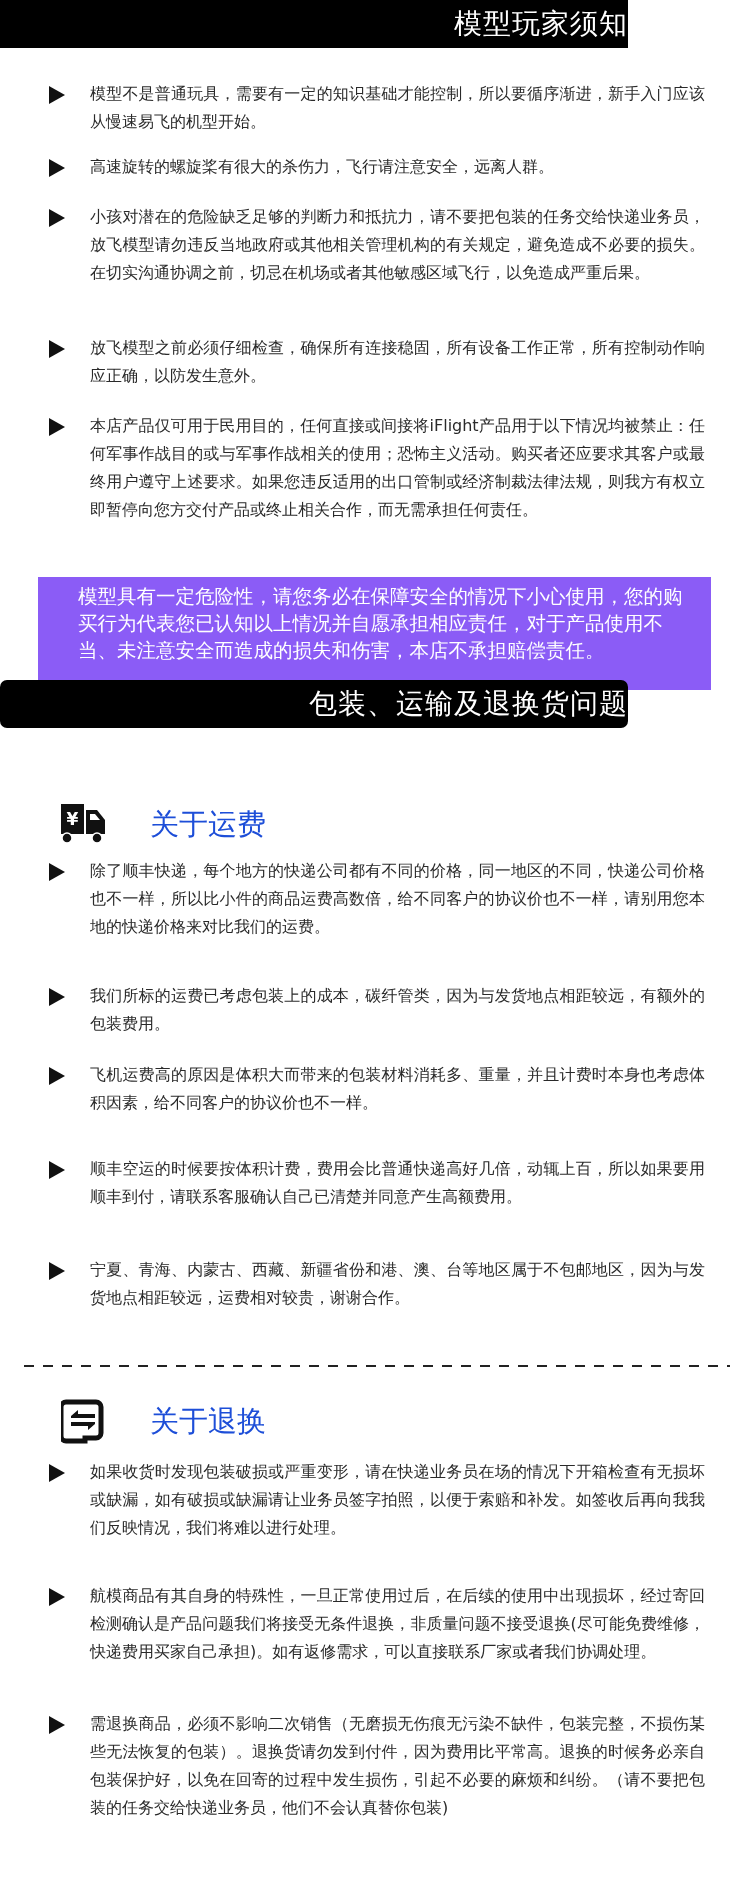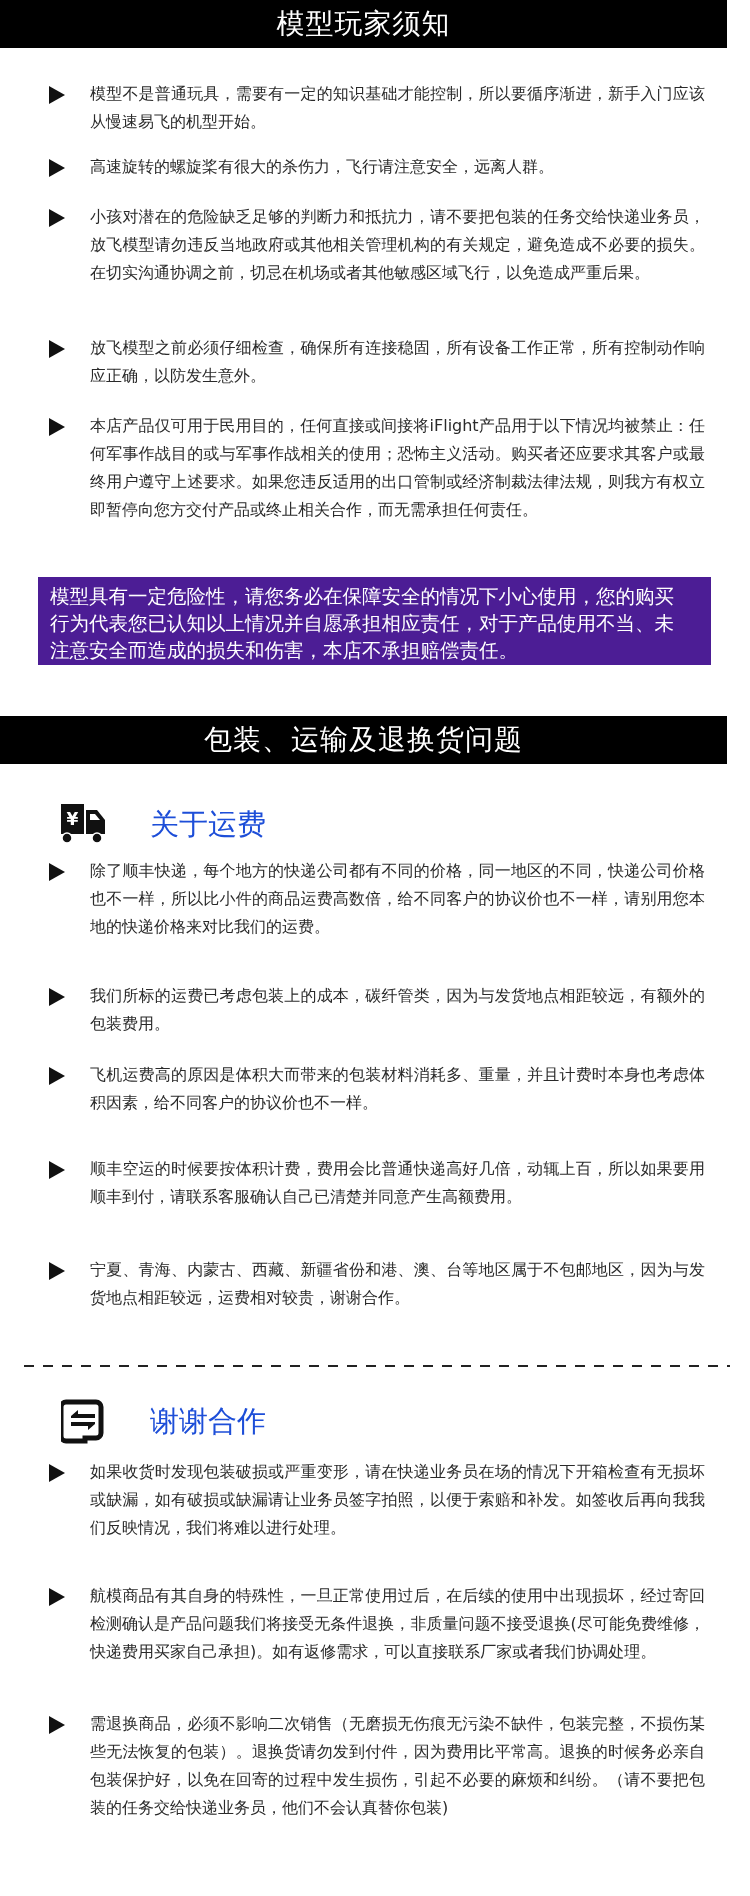--- a/index.html
+++ b/index.html
@@ -1,22 +1,22 @@
 <!DOCTYPE html>
 <html><head>
 <meta charset="utf-8">
 <style>
   * { margin: 0; padding: 0; box-sizing: border-box; }
   html, body { width: 750px; background: #ffffff; }
   body { position: relative; height: 1896px; font-family: "DejaVu Sans", "Liberation Sans", sans-serif; color: #222; overflow: hidden; }
-  .banner { position: absolute; left: 0; width: 727px; height: 48px; background: #000; color: #fff; text-align: center; font-size: 28px; line-height: 48px; letter-spacing: 1px; }
+  .banner { position: absolute; left: 0; width: 628px; height: 48px; background: #000; color: #fff; text-align: right; font-size: 28px; line-height: 48px; letter-spacing: 1px; }
   .bullet { position: absolute; left: 0; width: 750px; }
   .tri { position: absolute; left: 49px; top: 6px; width: 0; height: 0; border-top: 9px solid transparent; border-bottom: 9px solid transparent; border-left: 16px solid #111; }
   .btext { position: absolute; left: 90px; width: 615px; font-size: 16px; line-height: 28px; color: #2a2a2a; text-align: justify; }
-  .warn { position: absolute; left: 38px; top: 577px; width: 673px; height: 88px; background: #4c1d95; color: #fff; padding: 6px 28px 0 12px; font-size: 19.5px; line-height: 27px; }
+  .warn { position: absolute; left: 38px; top: 577px; width: 673px; height: 113px; background: #8b5cf6; color: #fff; padding: 6px 28px 0 40px; font-size: 19.5px; line-height: 27px; }
   .subhead { position: absolute; left: 0; width: 750px; height: 44px; }
   .subhead .icon { position: absolute; left: 61px; top: 0; width: 46px; height: 44px; }
   .subhead .label { position: absolute; left: 150px; top: 0; font-size: 29px; line-height: 44px; color: #1d4ed8; }
   .dash { position: absolute; left: 24px; top: 1365px; width: 706px; height: 2px; background: repeating-linear-gradient(to right, #222 0 10px, transparent 10px 19px); }
 </style>
 </head>
 <body>
 
 <div class="banner" style="top:0;">模型玩家须知</div>
 
@@ -36,21 +36,21 @@
   <span class="tri"></span>
   <p class="btext">放飞模型之前必须仔细检查，确保所有连接稳固，所有设备工作正常，所有控制动作响应正确，以防发生意外。</p>
 </div>
 <div class="bullet" style="top:412px;">
   <span class="tri"></span>
   <p class="btext">本店产品仅可用于民用目的，任何直接或间接将iFlight产品用于以下情况均被禁止：任何军事作战目的或与军事作战相关的使用；恐怖主义活动。购买者还应要求其客户或最终用户遵守上述要求。如果您违反适用的出口管制或经济制裁法律法规，则我方有权立即暂停向您方交付产品或终止相关合作，而无需承担任何责任。</p>
 </div>
 
 <div class="warn">模型具有一定危险性，请您务必在保障安全的情况下小心使用，您的购买行为代表您已认知以上情况并自愿承担相应责任，对于产品使用不当、未注意安全而造成的损失和伤害，本店不承担赔偿责任。</div>
 
-<div class="banner" style="top:716px;">包装、运输及退换货问题</div>
+<div class="banner" style="top:680px;border-radius:7px;">包装、运输及退换货问题</div>
 
 <div class="subhead" style="top:802px;">
   <span class="icon">
     <svg width="46" height="44" viewBox="0 0 46 44">
       <rect x="0" y="2" width="23" height="30" fill="#111"></rect>
       <path d="M25 8 h11 l8 10 v14 h-19 z" fill="#111"></path>
       <path d="M29 12 h5 l5 6 h-10 z" fill="#fff"></path>
       <text x="11.5" y="23" font-size="17" font-family="DejaVu Sans, sans-serif" font-weight="bold" fill="#fff" text-anchor="middle">¥</text>
       <circle cx="6" cy="36" r="5" fill="#111" stroke="#fff" stroke-width="1.5"></circle>
       <circle cx="36" cy="36" r="5" fill="#111" stroke="#fff" stroke-width="1.5"></circle>
@@ -83,21 +83,21 @@
 <div class="dash"></div>
 
 <div class="subhead" style="top:1399px;">
   <span class="icon">
     <svg width="46" height="46" viewBox="0 0 46 46">
       <path d="M5 3 h30 a5 5 0 0 1 5 5 v26 a5 5 0 0 1 -5 5 h-11 v3 h-19 a5 5 0 0 1 -5 -5 v-29 a5 5 0 0 1 5 -5 z" fill="none" stroke="#111" stroke-width="5"></path>
       <path d="M10 17 l7 -6 v4 h17 v4 h-24 z" fill="#111"></path>
       <path d="M34 25 l-7 6 v-4 h-17 v-4 h24 z" fill="#111"></path>
     </svg>
   </span>
-  <span class="label">谢谢合作</span>
+  <span class="label">关于退换</span>
 </div>
 
 <div class="bullet" style="top:1458px;">
   <span class="tri"></span>
   <p class="btext">如果收货时发现包装破损或严重变形，请在快递业务员在场的情况下开箱检查有无损坏或缺漏，如有破损或缺漏请让业务员签字拍照，以便于索赔和补发。如签收后再向我我们反映情况，我们将难以进行处理。</p>
 </div>
 <div class="bullet" style="top:1582px;">
   <span class="tri"></span>
   <p class="btext">航模商品有其自身的特殊性，一旦正常使用过后，在后续的使用中出现损坏，经过寄回检测确认是产品问题我们将接受无条件退换，非质量问题不接受退换(尽可能免费维修，快递费用买家自己承担)。如有返修需求，可以直接联系厂家或者我们协调处理。</p>
 </div>

